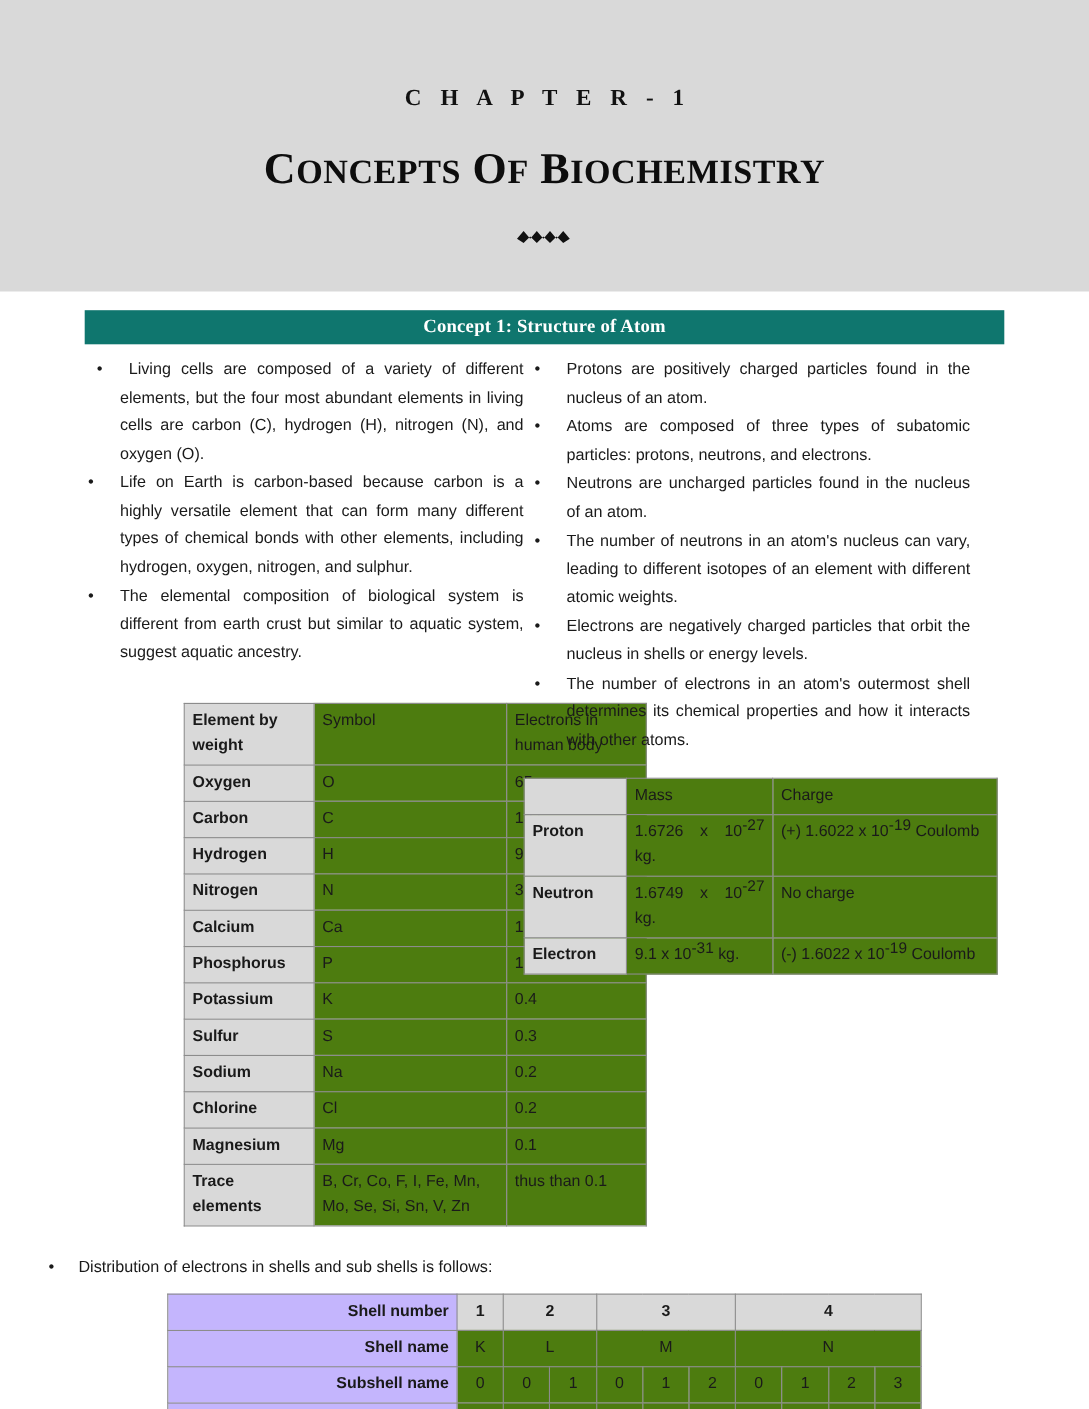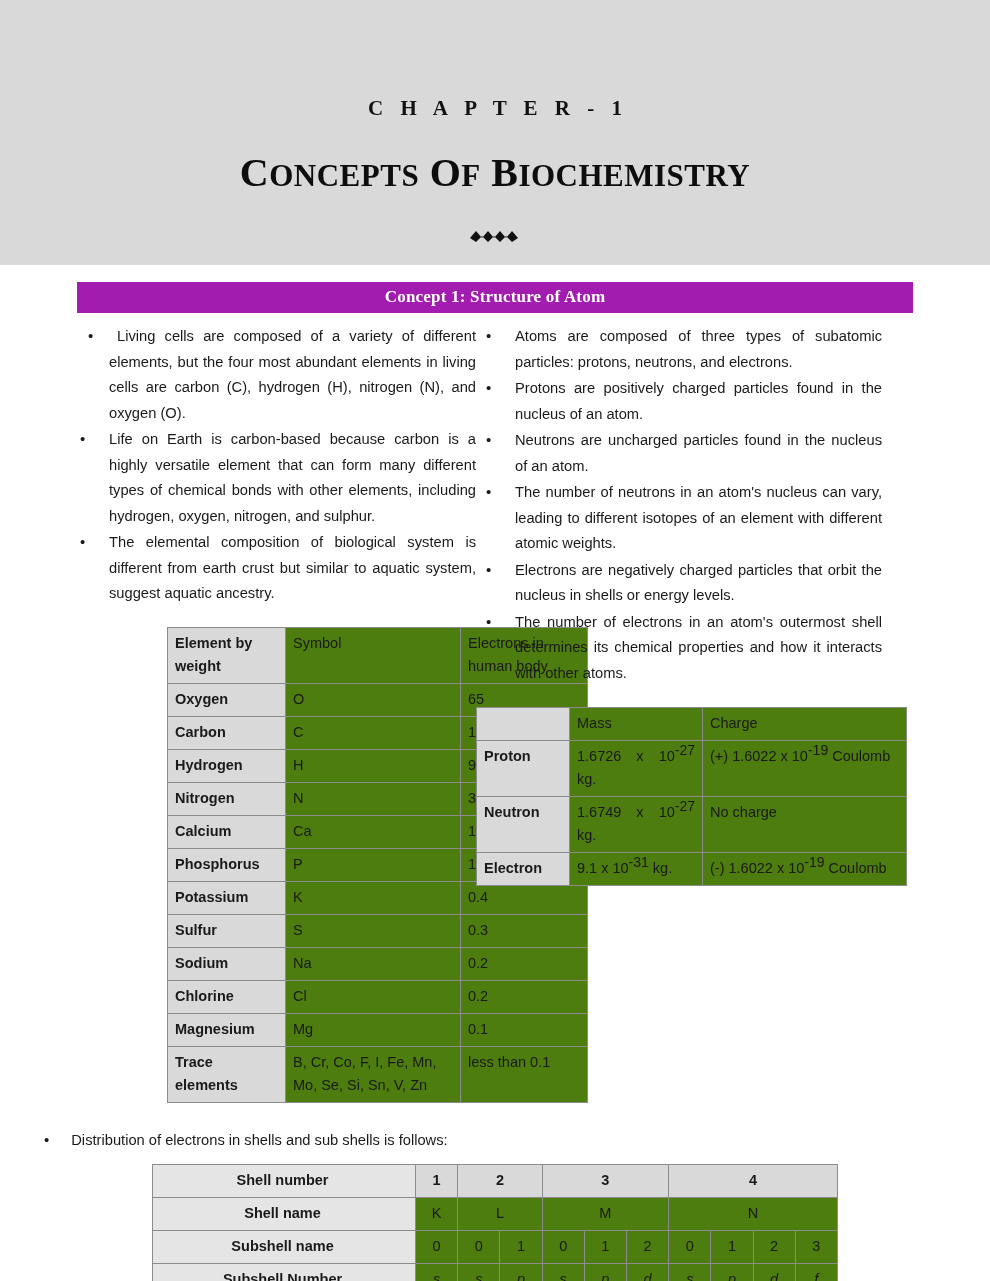--- a/index.html
+++ b/index.html
@@ -15,21 +15,21 @@
     position: relative;
     overflow: hidden;
   }
 
   
   .header-band {
     background: #d9d9d9;
     height: 265px;
     width: 990px;
     box-sizing: border-box;
-    padding-top: 96px;
+    padding-top: 76px;
     text-align: center;
   }
   .chapter-label {
     font-family: "Liberation Serif", serif;
     font-size: 21px;
     font-weight: 700;
     letter-spacing: 6px;
     color: #111;
     margin: 0 0 28px 0;
     text-indent: 6px;
@@ -50,21 +50,21 @@
     height: 22px;
     line-height: 22px;
     text-align: center;
   }
   .ornament svg { display: inline-block; vertical-align: middle; }
 
   
   .concept-banner {
     margin: 17px auto 0 auto;
     width: 836px;
-    background: #a21caf;
+    background: #0f766e;
     color: #ffffff;
     text-align: center;
     font-family: "Liberation Serif", serif;
     font-weight: 700;
     font-size: 17px;
     letter-spacing: 0.2px;
     padding: 5px 0 6px 0;
   }
 
   
@@ -110,21 +110,21 @@
     padding: 4px 7px 5px 7px;
     vertical-align: top;
     line-height: 23px;
   }
   td.shade { background: #d9d9d9; font-weight: 700; }
   td.plain { background: #4d7c0f; }
   td.just  { text-align: justify; }
   sup { font-size: 14px; vertical-align: super; line-height: 0; }
 
   
-  .element-table { margin: 20px 0 0 97px; width: 375px; table-layout: fixed; }
+  .element-table { margin: 32px 0 0 97px; width: 375px; table-layout: fixed; }
   .element-table td:nth-child(1) { width: 103px; }
   .element-table td:nth-child(2) { width: 160px; }
   .element-table td:nth-child(3) { width: 112px; }
   .element-table td.shade { font-weight: 700; }
   .element-table td.plain { font-weight: 400; }
 
   
   .particle-table { margin: 21px 0 0 0; width: 385px; table-layout: fixed; }
   .particle-table td:nth-child(1) { width: 78px; }
   .particle-table td:nth-child(2) { width: 118px; }
@@ -152,22 +152,22 @@
     table-layout: fixed;
     font-size: 14.2px;
   }
   .shell-table td {
     padding: 2px 6px 3px 6px;
     line-height: 20px;
     text-align: center;
     vertical-align: middle;
   }
   .shell-table td.label {
-    text-align: center;
-    background: #e5e5e5;
+    text-align: right;
+    background: #c4b5fd;
     font-weight: 700;
     padding-left: 4px;
   }
   .shell-table td.hdrshade { background: #d9d9d9; font-weight: 700; }
   .shell-table col.c-label { width: 263px; }
   .shell-table col.c-cell  { width: 42.2px; }
   .italic { font-style: italic; }
 </style>
 </head>
 <body>
@@ -253,30 +253,30 @@
           <td class="plain">0.2</td>
         </tr>
         <tr>
           <td class="shade">Magnesium</td>
           <td class="plain">Mg</td>
           <td class="plain">0.1</td>
         </tr>
         <tr>
           <td class="shade">Trace elements</td>
           <td class="plain">B, Cr, Co, F, I, Fe, Mn, Mo, Se, Si, Sn, V, Zn</td>
-          <td class="plain">less than 0.1</td>
+          <td class="plain">thus than 0.1</td>
         </tr>
       </tbody>
     </table>
   </div>
 
   <div class="col">
     <ul class="bullets">
+      <li>Protons are positively charged particles found in the nucleus of an atom.</li>
       <li>Atoms are composed of three types of subatomic particles: protons, neutrons, and electrons.</li>
-      <li>Protons are positively charged particles found in the nucleus of an atom.</li>
       <li>Neutrons are uncharged particles found in the nucleus of an atom.</li>
       <li>The number of neutrons in an atom's nucleus can vary, leading to different isotopes of an element with different atomic weights.</li>
       <li>Electrons are negatively charged particles that orbit the nucleus in shells or energy levels.</li>
       <li>The number of electrons in an atom's outermost shell determines its chemical properties and how it interacts with other atoms.</li>
     </ul>
 
     <table class="doc particle-table">
       <tbody>
         <tr>
           <td class="shade"></td>

